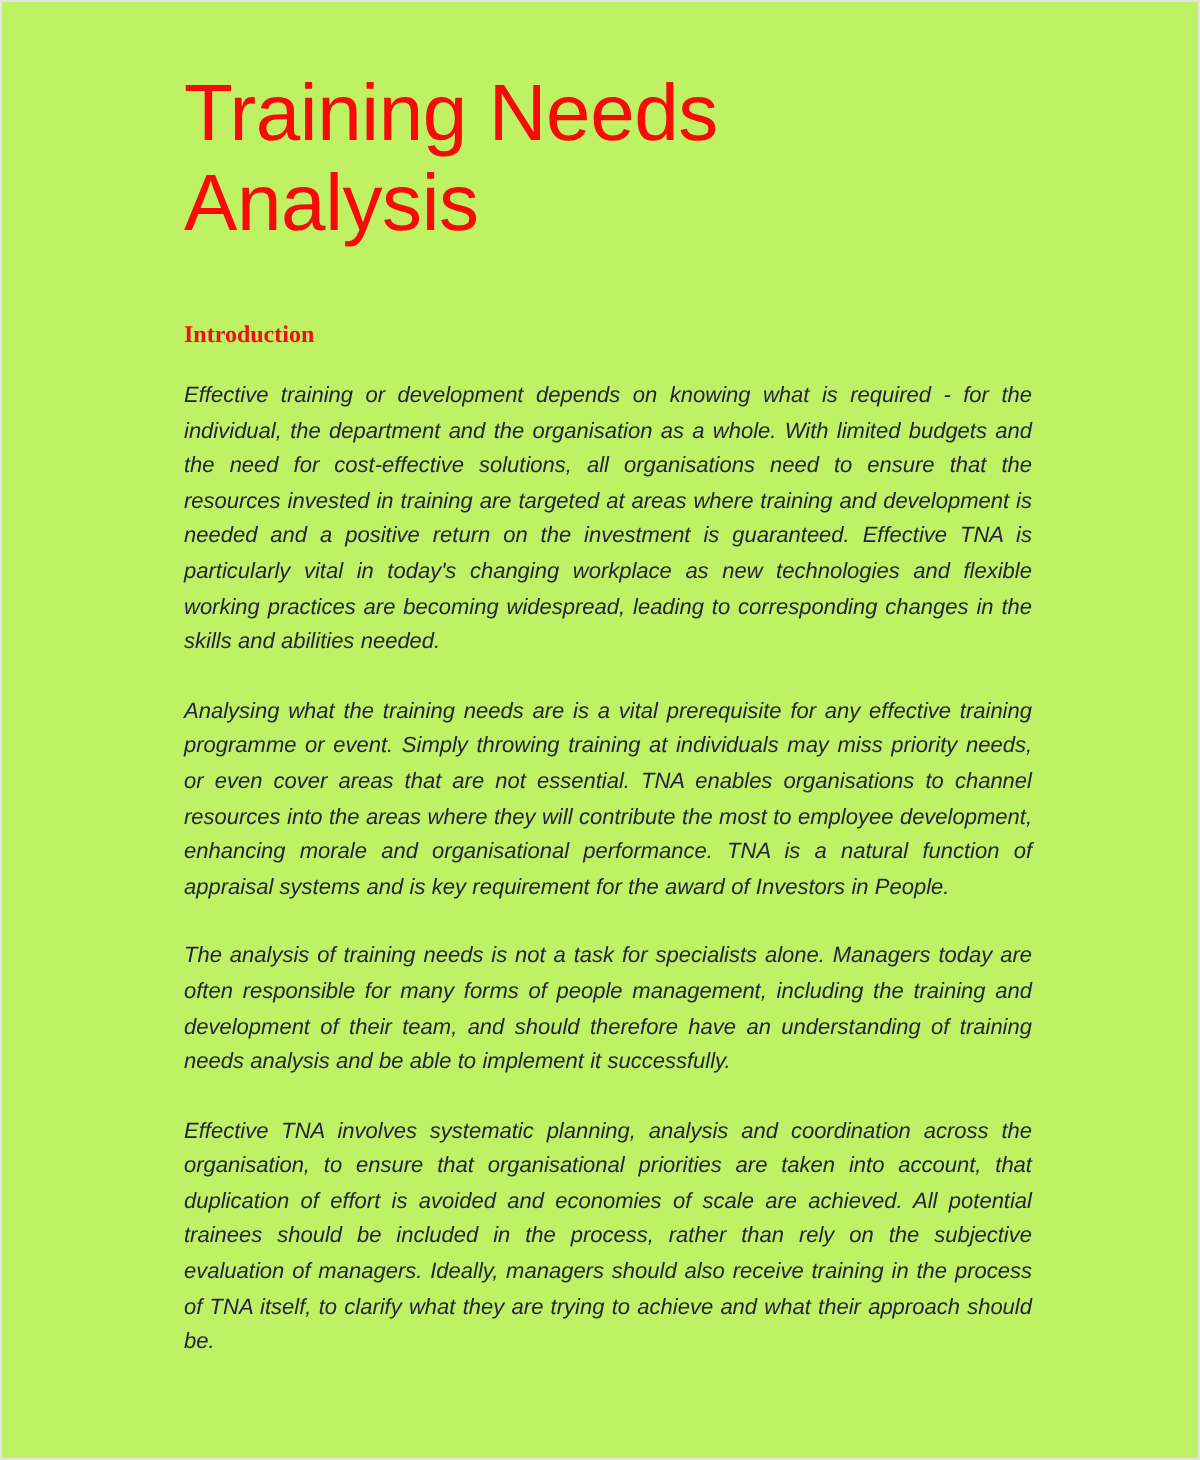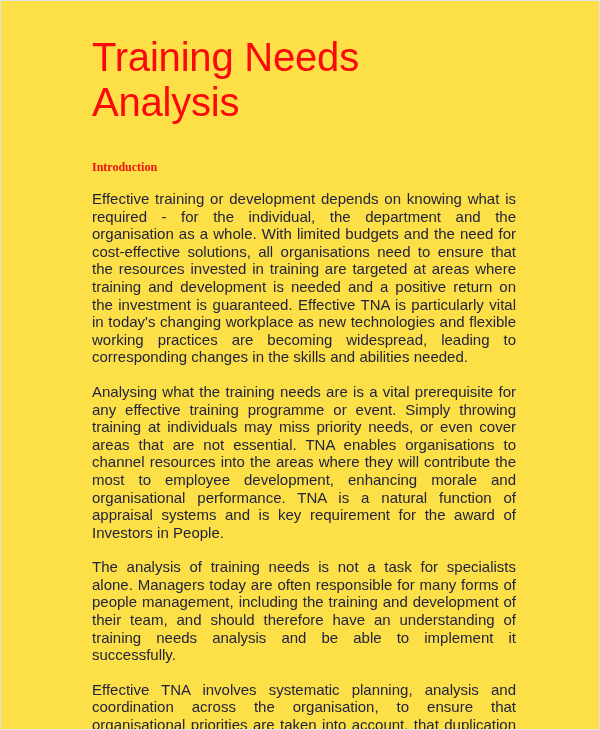--- a/index.html
+++ b/index.html
@@ -12,21 +12,21 @@
     height: 730px;
     font-family: "Liberation Sans", sans-serif;
     -webkit-font-smoothing: antialiased;
   }
 
   .page {
     position: relative;
     box-sizing: border-box;
     width: 600px;
     height: 730px;
-    background: #fde047;
+    background: #bef264;
     border: 1px solid #e3e3e3;
     overflow: hidden;
   }
 
   .content {
     position: absolute;
     left: 91px;
     top: 0;
     width: 424px;
   }
@@ -54,25 +54,26 @@
   }
 
   .body-copy {
     padding-top: 13px;
   }
 
   .para {
     margin: 0 0 17px 0;
     color: #23233c;
     font-family: "Liberation Sans", sans-serif;
-    font-size: 15px;
+    font-size: 11px;
     line-height: 17.6px;
     text-align: justify;
     text-justify: inter-word;
     word-spacing: 0.1px;
+    font-style: italic;
   }
 
   .para:last-child {
     margin-bottom: 0;
   }
 </style>
 </head>
 <body>
 
 <div class="page">

